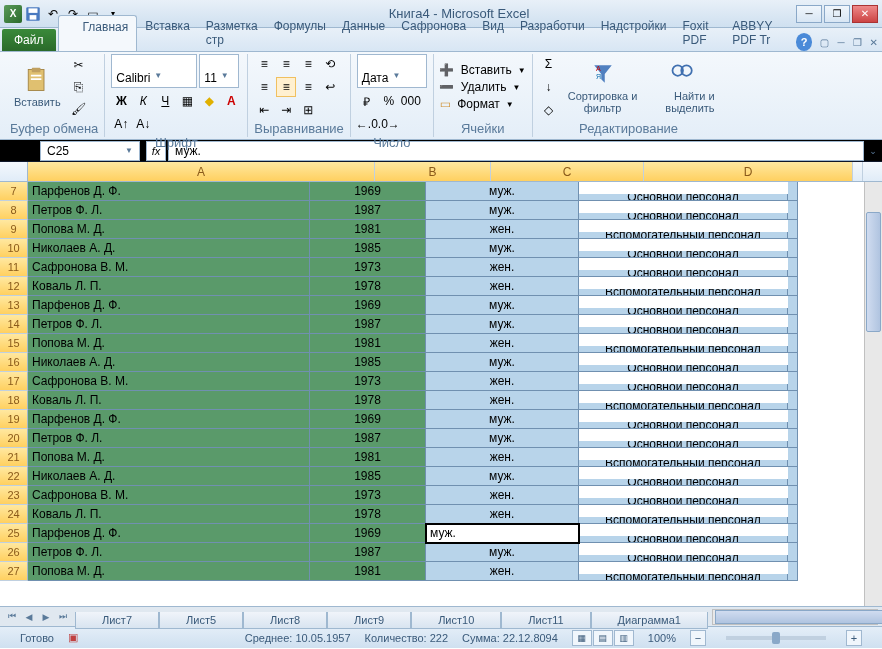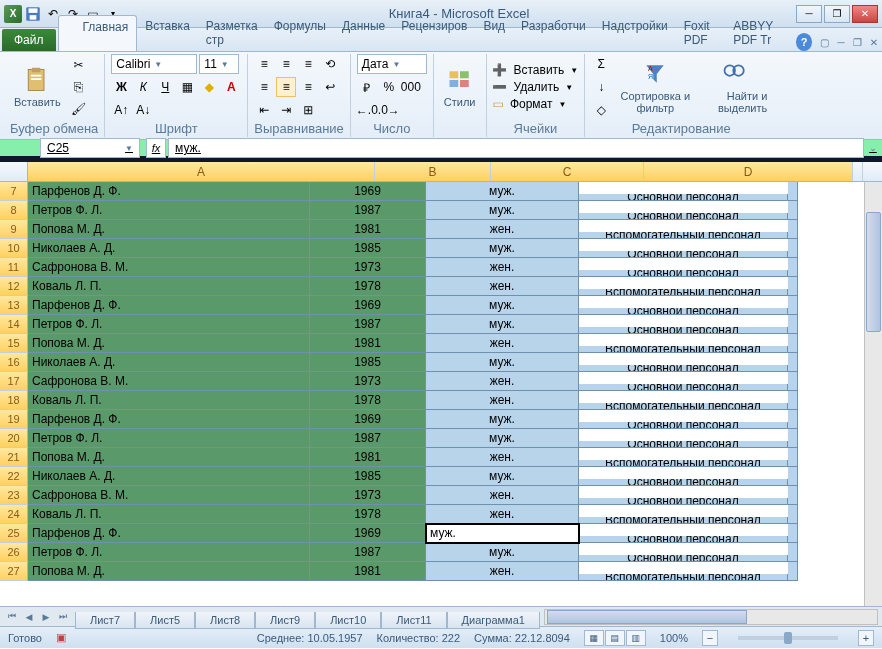--- a/index.html
+++ b/index.html
@@ -26,25 +26,25 @@
 .ribbon-content { height: 88px; background: linear-gradient(#f4f8fc,#e4eef8); border-bottom: 1px solid #9fb8d0; display: flex; padding: 2px 4px; }
 .ribbon-group { border-right: 1px solid #c0d0e0; padding: 0 6px; display: flex; flex-direction: column; }
 .group-body { flex: 1; display: flex; align-items: center; gap: 4px; }
 .group-label { text-align: center; font-size: 13px; color: #5a7a9a; padding: 1px 0; position: relative; }
 
 .big-btn { display: flex; flex-direction: column; align-items: center; justify-content: center; gap: 2px; padding: 2px 4px; cursor: pointer; font-size: 11px; color: #3a5a7a; }
 .big-btn svg, .big-btn .ico { width: 28px; height: 28px; }
 .col3 { display: flex; flex-direction: column; gap: 2px; }
 .small-row { display: flex; gap: 2px; align-items: center; }
 .small-btn { width: 20px; height: 20px; display: flex; align-items: center; justify-content: center; cursor: pointer; font-size: 12px; border: 1px solid transparent; }
-.combo { height: 20px; border: 1px solid #a0b8d0; background: #fff; display: flex; align-items: center; padding: 9px 4px; font-size: 12px; }
+.combo { height: 20px; border: 1px solid #a0b8d0; background: #fff; display: flex; align-items: flex-start; padding: 16px 4px; font-size: 12px; }
 .combo .arrow { margin-left: 4px; font-size: 8px; color: #5a7a9a; }
 
 
-.formula-bar { height: 22px; background: #86efac; border-bottom: 6px solid #0f172a; display: flex; align-items: center; text-decoration: underline; }
+.formula-bar { height: 22px; background: #000000; border-bottom: 1px solid #0f172a; display: flex; align-items: center; }
 .name-box { width: 100px; height: 20px; border: 1px solid #a0b8d0; background: #fff; margin: 0 4px 0 40px; display: flex; align-items: center; padding: 0 6px; font-size: 12px; }
 .fx-btn { width: 20px; height: 20px; border: 1px solid #a0b8d0; background: #fff; display: flex; align-items: center; justify-content: center; font-style: italic; font-size: 11px; margin: 0 2px; cursor: pointer; }
 .formula-input { flex: 1; height: 20px; border: 1px solid #a0b8d0; background: #fff; padding: 0 6px; font-size: 12px; display: flex; align-items: center; }
 
 
 .grid-area { position: relative; height: 444px; overflow: hidden; }
 .col-headers { display: flex; height: 20px; background: linear-gradient(#f4f8fc,#e0ecf8); border-bottom: 1px solid #9fb8d0; }
 .corner { width: 28px; border-right: 1px solid #9fb8d0; background: linear-gradient(#f4f8fc,#e0ecf8); }
 .ch { border-right: 1px solid #c0d0e0; text-align: center; font-size: 12px; color: #3a5a7a; display: flex; align-items: center; justify-content: center; }
 .ch.sel { background: linear-gradient(#ffe8a0,#ffd060); color: #8a5a1a; }
@@ -65,26 +65,26 @@
 .cell.E { width: 10px; background: #b8d4ea; }
 .cell.active { background: #fff !important; outline: 2px solid #000; outline-offset: -1px; position: relative; z-index: 2; justify-content: flex-start; }
 
 .vscroll { position: absolute; right: 0; top: 20px; bottom: 0; width: 18px; background: #e8e8e8; border-left: 1px solid #c0c0c0; }
 .vscroll .thumb { position: absolute; left: 1px; right: 1px; top: 30px; height: 120px; background: linear-gradient(90deg,#d0dcf0,#b0c4e0); border: 1px solid #8aa8c8; border-radius: 2px; }
 
 
 .sheet-bar { height: 20px; background: #e0e8f0; border-top: 1px solid #9fb8d0; display: flex; align-items: center; font-size: 11px; }
 .sheet-nav { display: flex; padding: 0 4px; gap: 1px; }
 .sheet-nav span { width: 16px; height: 16px; display: flex; align-items: center; justify-content: center; cursor: pointer; color: #5a7a9a; font-size: 9px; }
-.sheet-tab { padding: 2px 14px; background: linear-gradient(#f0f4fa,#d8e4f0); border: 1px solid #9fb8d0; border-top: none; cursor: pointer; color: #3a5a7a; margin-top: 8px; }
+.sheet-tab { padding: 2px 26px; background: linear-gradient(#f0f4fa,#d8e4f0); border: 1px solid #9fb8d0; border-top: none; cursor: pointer; color: #3a5a7a; margin-top: 8px; }
 .hscroll { flex: 1; height: 16px; background: #e8e8e8; margin: 0 4px; border: 1px solid #c0c0c0; position: relative; }
 .hscroll .thumb { position: absolute; top: 0; bottom: 0; left: 2px; width: 200px; background: linear-gradient(#d0dcf0,#b0c4e0); border: 1px solid #8aa8c8; }
 
 
-.status-bar { height: 22px; background: linear-gradient(#e4eef8,#cfe0f0); border-top: 1px solid #9fb8d0; display: flex; align-items: center; padding: 0 8px; font-size: 11px; color: #3a5a7a; gap: 14px; }
+.status-bar { height: 22px; background: linear-gradient(#e4eef8,#cfe0f0); border-top: 1px solid #9fb8d0; display: flex; align-items: center; padding: 0 20px; font-size: 11px; color: #3a5a7a; gap: 14px; }
 .status-spacer { flex: 1; }
 .view-btns { display: flex; gap: 1px; }
 .view-btn { width: 20px; height: 16px; border: 1px solid #a0b8d0; background: #f0f6fc; cursor: pointer; display: flex; align-items: center; justify-content: center; font-size: 9px; }
 .zoom-slider { width: 100px; height: 4px; background: #c0d0e0; position: relative; margin: 0 6px; }
 .zoom-slider .knob { width: 8px; height: 12px; background: #8aa8c8; position: absolute; left: 46px; top: -4px; border-radius: 2px; }
 .zoom-btn { width: 16px; height: 16px; border: 1px solid #a0b8d0; background: #f0f6fc; display: flex; align-items: center; justify-content: center; cursor: pointer; }
 </style>
 </head>
 <body>
 
@@ -112,21 +112,21 @@
 </div>
 
 <div class="ribbon-tabs">
   <div class="file-tab">Файл</div>
   <div id="tabs-container" style="display:flex">
       <div class="tab active">Главная</div>
       <div class="tab">Вставка</div>
       <div class="tab">Разметка стр</div>
       <div class="tab">Формулы</div>
       <div class="tab">Данные</div>
-      <div class="tab">Рецензиров</div>
+      <div class="tab">Сафронова</div>
       <div class="tab">Вид</div>
       <div class="tab">Разработчи</div>
       <div class="tab">Надстройки</div>
       <div class="tab">Foxit PDF</div>
       <div class="tab">ABBYY PDF Tr</div>
     </div>
   <div class="tab-spacer"></div>
   <div class="help-btn">?</div>
   <div class="qat-item" style="font-size:10px;color:#5a7a9a">▢</div>
   <div class="qat-item" style="font-size:10px;color:#5a7a9a">─</div>
@@ -227,34 +227,20 @@
         <div class="small-btn">000</div>
       </div>
       <div class="small-row">
         <div class="small-btn">←.0</div>
         <div class="small-btn">.0→</div>
       </div>
     </div>
     <div class="group-label">Число</div>
   </div>
 
-  <div class="ribbon-group">
-    <div class="group-body">
-      <div class="big-btn">
-        <svg class="ico" viewBox="0 0 32 32">
-            <rect x="4" y="6" width="10" height="8" fill="#e8c060"></rect>
-            <rect x="16" y="6" width="10" height="8" fill="#8ac070"></rect>
-            <rect x="4" y="16" width="10" height="8" fill="#80b0e0"></rect>
-            <rect x="16" y="16" width="10" height="8" fill="#e08080"></rect>
-          </svg>
-        <span>Стили</span>
-      </div>
-    </div>
-    <div class="group-label">&nbsp;</div>
-  </div>
 
   <div class="ribbon-group">
     <div class="group-body">
       <div class="col3" style="gap:3px">
         <div class="small-row" style="cursor:pointer">
             <span style="color:#5a9a5a;margin-right:4px">➕</span>
             <span>Вставить</span>
             <span style="font-size:8px;margin-left:4px">▼</span>
           </div>
         <div class="small-row" style="cursor:pointer">

